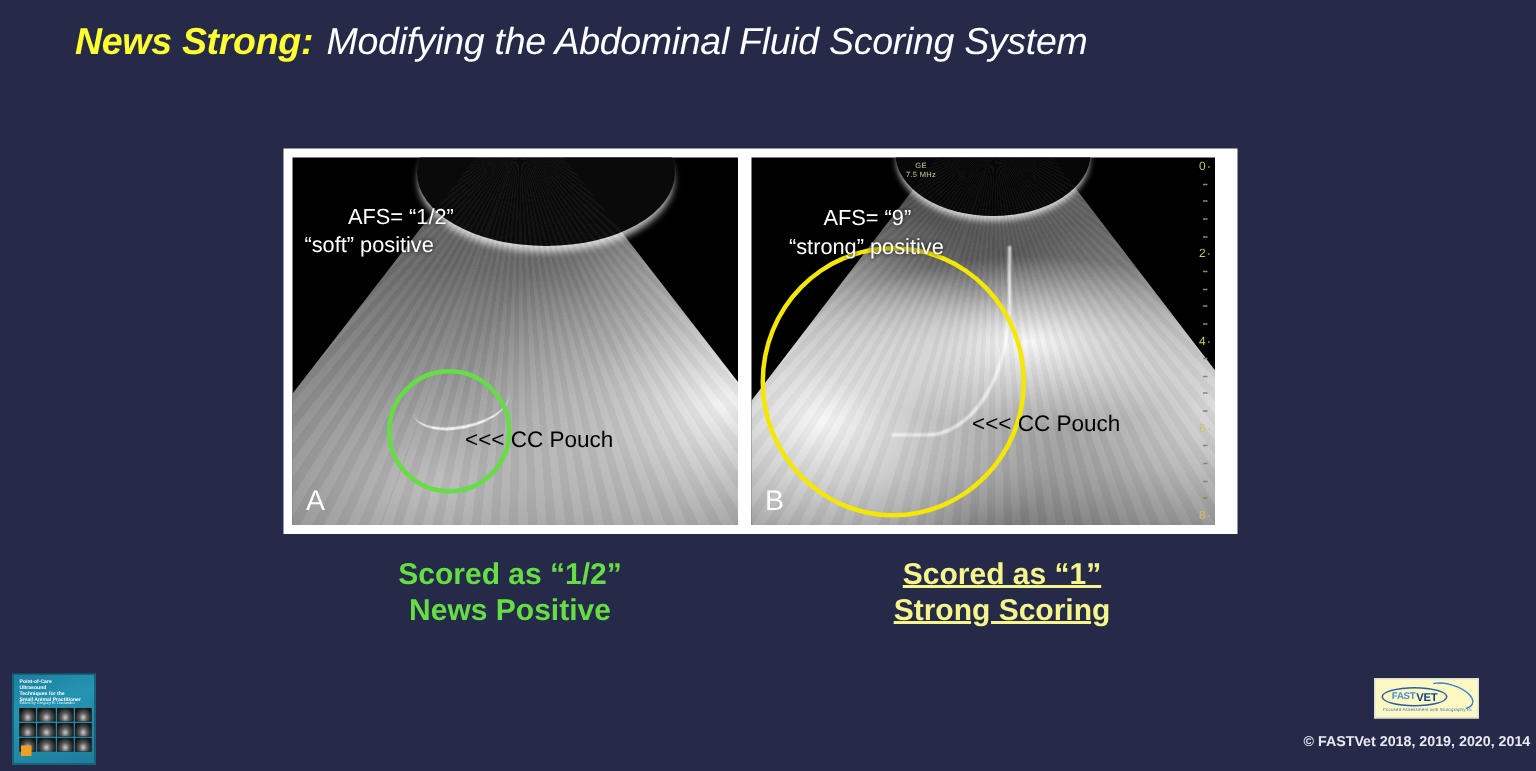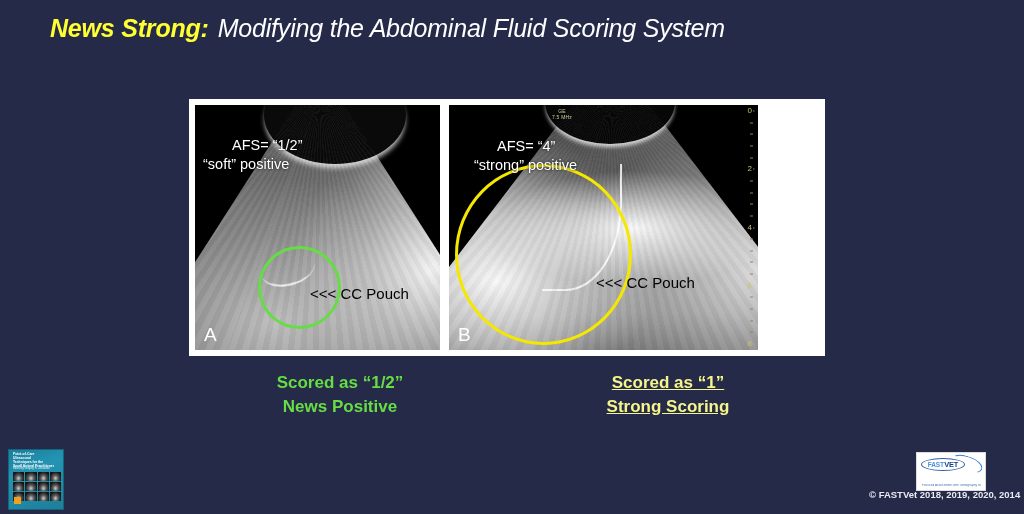--- a/index.html
+++ b/index.html
@@ -54,21 +54,21 @@
     display: flex;
     gap: 9px;
   }
 
   .panel {
     position: relative;
     background: #000000;
     overflow: hidden;
     flex: 0 0 auto;
   }
-  .panel-a { width: 245px; height: 245px; }
+  .panel-a { width: 297px; height: 245px; }
   .panel-b { width: 309px; height: 245px; }
 
   
   .fan {
     position: absolute;
     inset: 0;
     overflow: hidden;
   }
   .fan-a::before {
     content: "";
@@ -269,21 +269,21 @@
     width: 3px;
     height: 1px;
     background: #8a8560;
     transform: translateY(-50%);
   }
 
   
   .caption {
     position: absolute;
     text-align: center;
-    font-size: 17px;
+    font-size: 20px;
     font-weight: bold;
     line-height: 24px;
     white-space: nowrap;
   }
   .caption-left  { left: 240px; top: 371px; width: 200px; color: #66dd44; }
   .caption-right { left: 568px; top: 371px; width: 200px; color: #f5f58c; text-decoration: underline; }
 
   
   .book {
     position: absolute;
@@ -330,22 +330,22 @@
     width: 7px; height: 7px;
     background: #f0a021;
   }
 
   
   .logo {
     position: absolute;
     left: 916px;
     top: 452px;
     width: 70px;
-    height: 39px;
-    background: #ffffff;
+    height: 27px;
+    background: #fef9c3;
     border: 1px solid #dcdcdc;
     overflow: hidden;
   }
   .logo-oval {
     position: absolute;
     left: 4px; top: 5px;
     width: 44px; height: 13px;
     border: 1px solid #2a5fa8;
     border-radius: 50%;
     display: flex;
@@ -447,21 +447,21 @@
           <div class="depth-minor" style="top: 60%;"></div>
           <div class="depth-minor" style="top: 65%;"></div>
           <div class="depth-minor" style="top: 70%;"></div>
           <div class="depth-major" style="top: 75%;">6</div>
           <div class="depth-minor" style="top: 80%;"></div>
           <div class="depth-minor" style="top: 85%;"></div>
           <div class="depth-minor" style="top: 90%;"></div>
           <div class="depth-minor" style="top: 95%;"></div>
           <div class="depth-major" style="top: 100%;">8</div>
         </div>
-      <div class="panel-text afs-b">AFS= “4”</div>
+      <div class="panel-text afs-b">AFS= “9”</div>
       <div class="panel-text strong-b">“strong” positive</div>
       <div class="pouch-label pouch-b">&lt;&lt;&lt; CC Pouch</div>
       <div class="panel-letter">B</div>
     </div>
   </div>
 
   <div class="caption caption-left">
     <div>Scored as “1/2”</div>
     <div>News Positive</div>
   </div>

